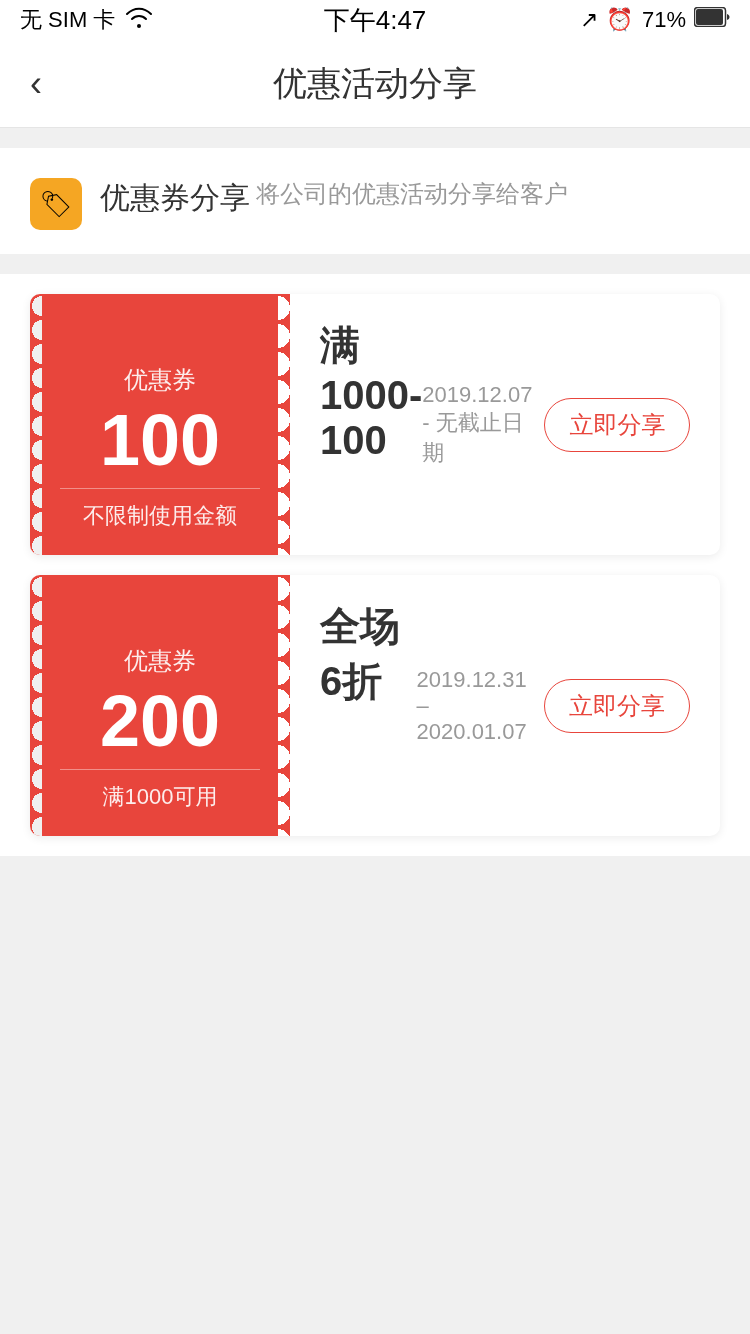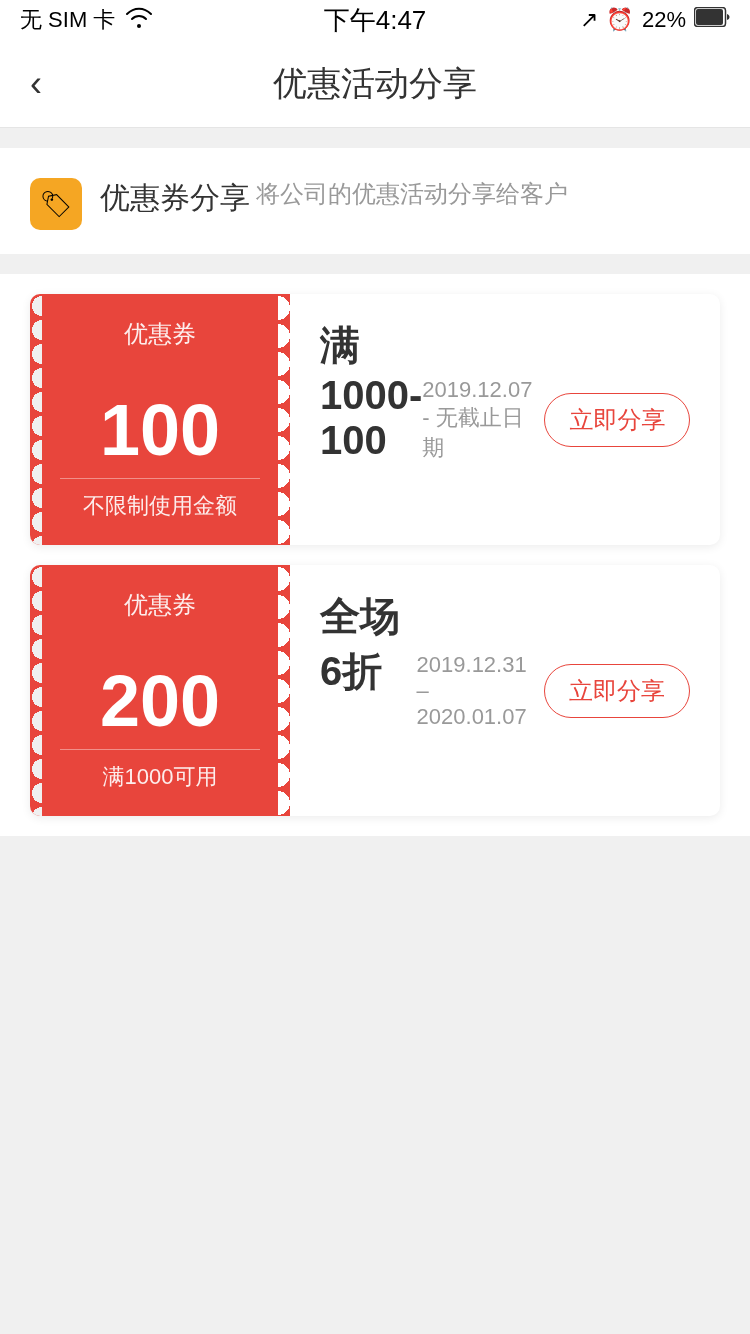--- a/index.html
+++ b/index.html
@@ -161,28 +161,28 @@
       background: radial-gradient(circle at 100% 50%, #f0f0f0 10px, transparent 0);
       background-size: 20px 24px;
       background-repeat: repeat-y;
       z-index: 2;
     }
 
     .coupon-label {
       font-size: 24px;
       color: rgba(255,255,255,0.9);
       margin-bottom: 8px;
+      margin-top: 46px;
     }
     .coupon-amount {
       font-size: 72px;
       color: #fff;
       font-weight: 700;
       line-height: 1;
       margin-bottom: 12px;
-      margin-top: 36px;
     }
     .coupon-divider {
       width: 200px;
       height: 1px;
       background: rgba(255,255,255,0.4);
       margin-bottom: 12px;
     }
     .coupon-condition {
       font-size: 22px;
       color: rgba(255,255,255,0.9);
@@ -242,21 +242,21 @@
         <path d="M14 18a2 2 0 1 1 0 4 2 2 0 0 1 0-4z" fill="#000"></path>
         <path d="M7 13c1.9-1.9 4.5-3 7-3s5.1 1.1 7 3" stroke="#000" stroke-width="2" fill="none" stroke-linecap="round"></path>
         <path d="M2 8c3.3-3.3 7.8-5.3 12-5.3s8.7 2 12 5.3" stroke="#000" stroke-width="2" fill="none" stroke-linecap="round"></path>
       </svg>
     </span>
   </div>
   <div class="status-center">下午4:47</div>
   <div class="status-right">
     <span>↗</span>
     <span>⏰</span>
-    <span>22%</span>
+    <span>71%</span>
     <span>
       <svg width="36" height="20" viewBox="0 0 36 20">
         <rect x="0.5" y="0.5" width="31" height="19" rx="3" fill="none" stroke="#333" stroke-width="1.5"></rect>
         <rect x="2" y="2" width="27" height="16" rx="2" fill="#333"></rect>
         <path d="M33 7v6c1.5-0.5 2.5-1.5 2.5-3S34.5 7.5 33 7z" fill="#333"></path>
       </svg>
     </span>
   </div>
 </div>
 

